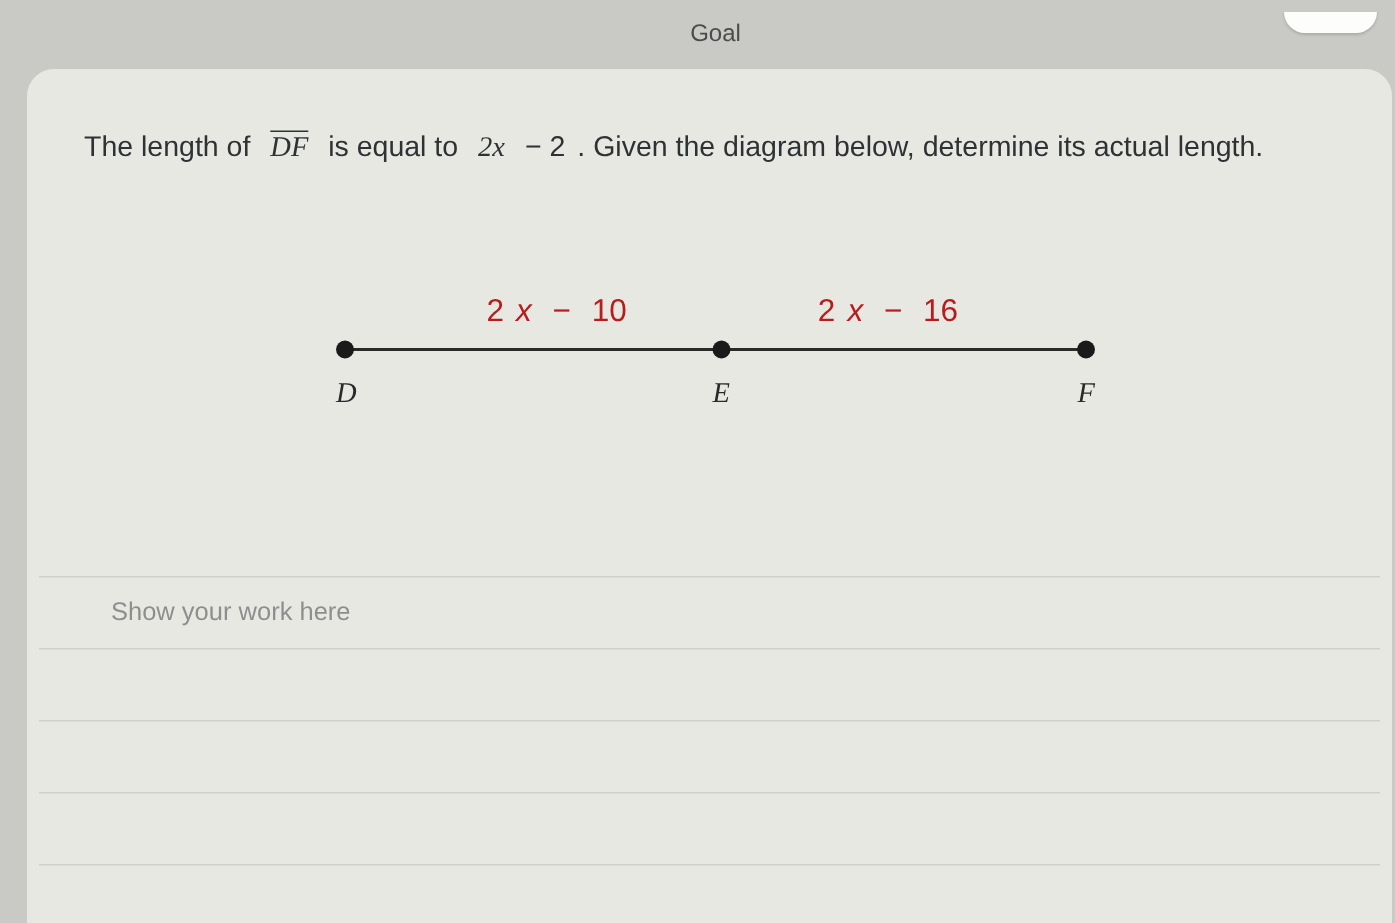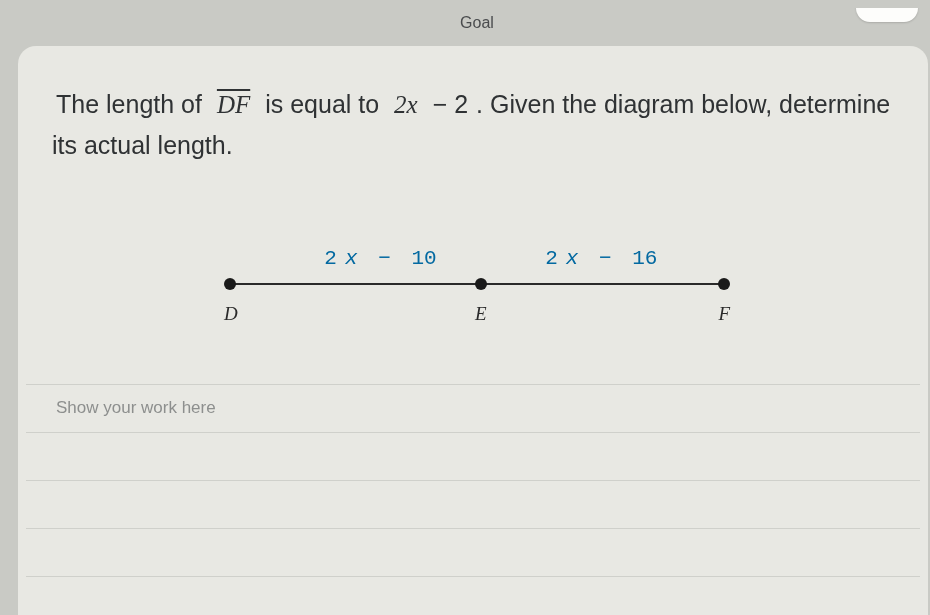--- a/index.html
+++ b/index.html
@@ -24,21 +24,21 @@
     position: absolute;
     top: 34px;
     left: 6px;
     right: 6px;
     bottom: 0;
     background: #e8e8e3;
     border-radius: 18px 18px 0 0;
     padding: 34px 30px 0 30px;
   }
   .question {
-    font-size: 25px;
+    font-size: 19px;
     line-height: 1.6;
     color: #2f3234;
     font-weight: 500;
   }
   .question .overline {
     text-decoration: overline;
     font-style: italic;
     font-family: Georgia, "Times New Roman", serif;
   }
   .question .mathx {
@@ -73,22 +73,22 @@
     border-radius: 50%;
     top: 35px;
   }
   .dot.d { left: -6px; }
   .dot.e { left: calc(50% - 6px); }
   .dot.f { right: -6px; }
   .seg-label {
     position: absolute;
     top: 4px;
     font-size: 21px;
-    font-family: Liberation Mono, monospace;
-    color: #0369a1;
+    font-family: Liberation Sans, sans-serif;
+    color: #b91c1c;
     white-space: nowrap;
   }
   .seg-label .var { font-style: italic; }
   .seg1 { left: 18%; }
   .seg2 { left: 62%; }
   .pt-label {
     position: absolute;
     top: 60px;
     font-size: 19px;
     font-family: Georgia, "Times New Roman", serif;
@@ -103,21 +103,21 @@
     left: 30px;
     right: 30px;
     top: 330px;
     bottom: 0;
   }
   .work-placeholder {
     color: #8d8f8e;
     font-size: 17px;
     position: absolute;
     top: 14px;
-    left: 0;
+    left: 18px;
   }
   .ruled-line {
     position: absolute;
     left: -30px;
     right: -30px;
     height: 1px;
     background: #cfd0cb;
   }
   .skip-pill {
     position: absolute;

